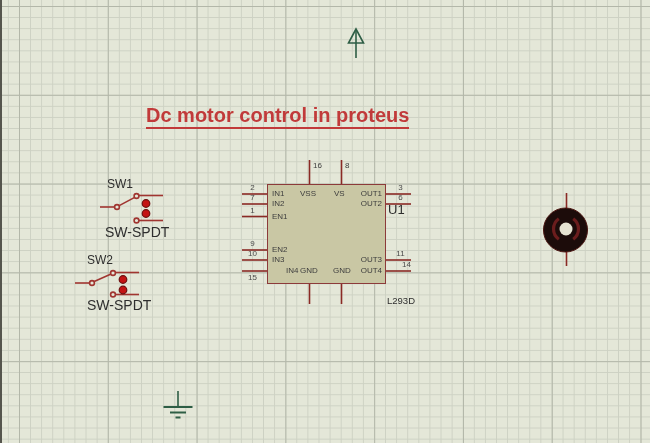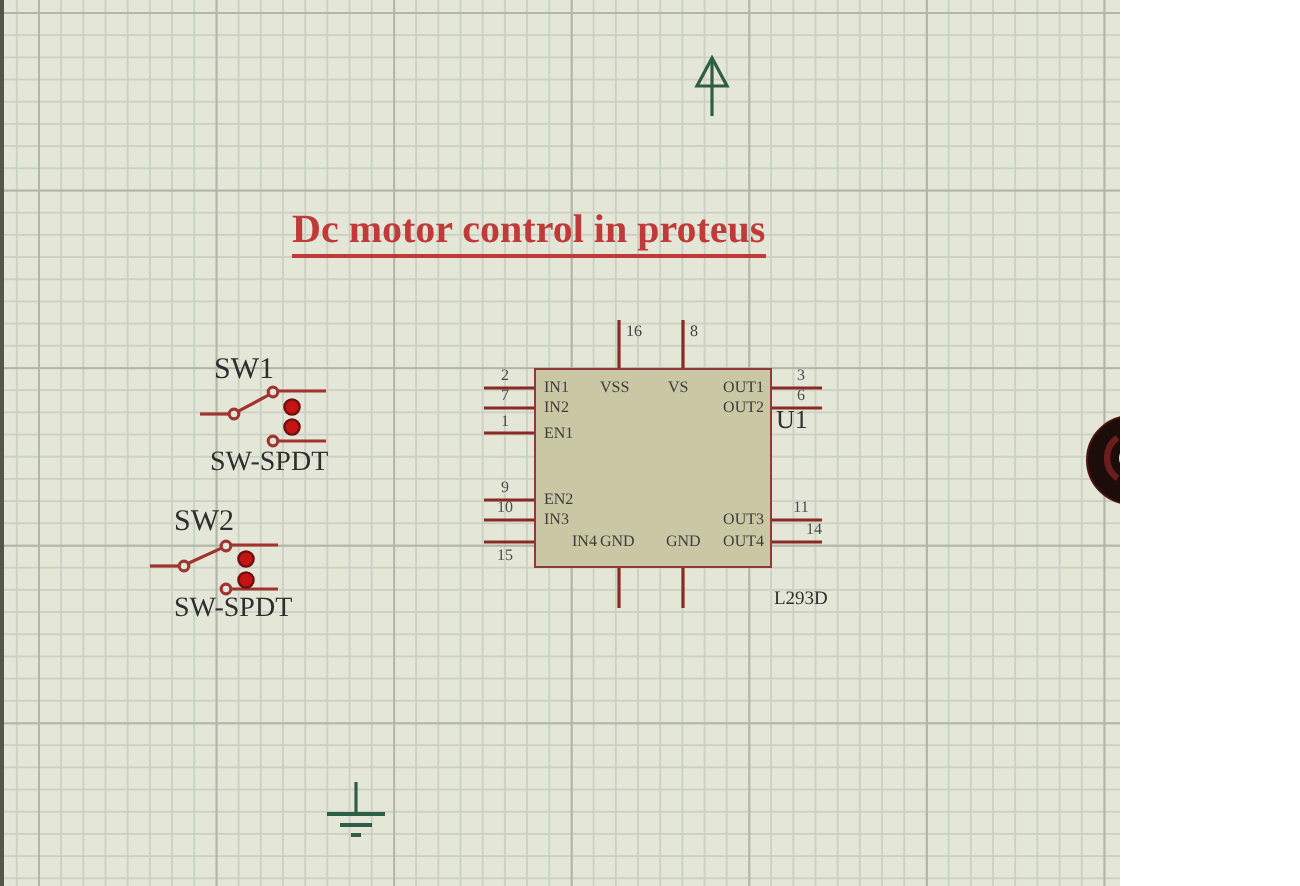--- a/index.html
+++ b/index.html
@@ -1,35 +1,34 @@
 <!DOCTYPE html>
 <html><head>
 <meta charset="utf-8">
 <style>
   html,body{margin:0;padding:0;}
   body{font-family:"Liberation Sans", sans-serif;}
   .canvas{
-    position:relative; width:560px; height:443px; overflow:hidden;
+    position:relative; width:650px; height:443px; overflow:hidden;
     background-color:#e4e7d8;
     background-image:
       linear-gradient(to right, #b3b7a9 1px, transparent 1px),
       linear-gradient(to bottom, #b3b7a9 1px, transparent 1px),
       linear-gradient(to right, #cdd1c3 1px, transparent 1px),
       linear-gradient(to bottom, #cdd1c3 1px, transparent 1px);
     background-size: 88.8px 88.8px, 88.8px 88.8px, 11.1px 11.1px, 11.1px 11.1px;
     background-position: 19px 0, 0 6px, 7.9px 0, 0 6px;
-    font-family: Liberation Serif, serif;
   }
   .left-edge{position:absolute;left:0;top:0;width:2px;height:443px;background:#55554d;}
   .t{position:absolute;color:#3a3a3a;white-space:nowrap;line-height:1;}
   .title{
     font-size:20px;font-weight:bold;color:#c13a3a;
     border-bottom:2px solid #c13a3a;padding-bottom:2px;letter-spacing:0px;
   }
-  .ref{font-size:15px;color:#2e2e2e;}
+  .ref{font-size:12px;color:#2e2e2e;}
   .ref-big{font-size:13px;color:#2e2e2e;margin-top:48px;}
   .val{font-size:14px;color:#2e2e2e;}
   .pin-num{font-size:8px;color:#4a4a4a;width:21px;text-align:center;}
   .pin-name{font-size:8px;color:#3d3d3d;}
   .pin-name-r{font-size:8px;color:#3d3d3d;width:42px;text-align:right;}
   .chip-body{
     position:absolute;left:267px;top:184px;width:119px;height:100px;
     background:#c9c7a4;border:1px solid #8c3a3a;box-sizing:border-box;
   }
   svg.layer{position:absolute;left:0;top:0;}

